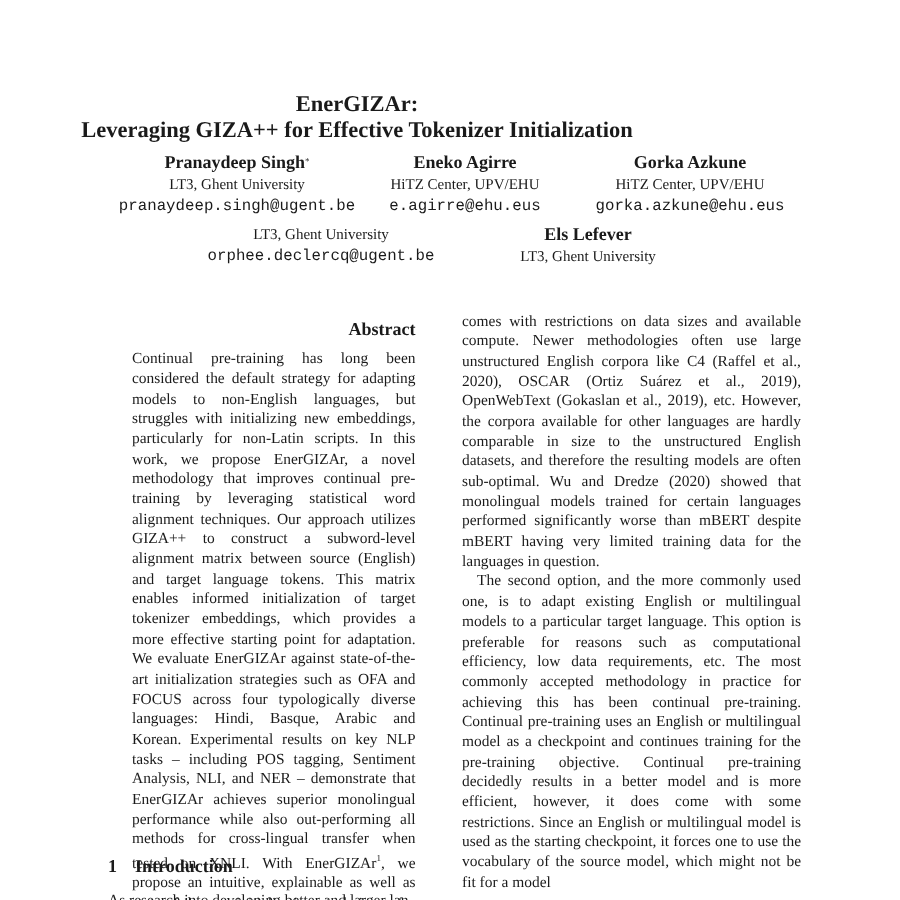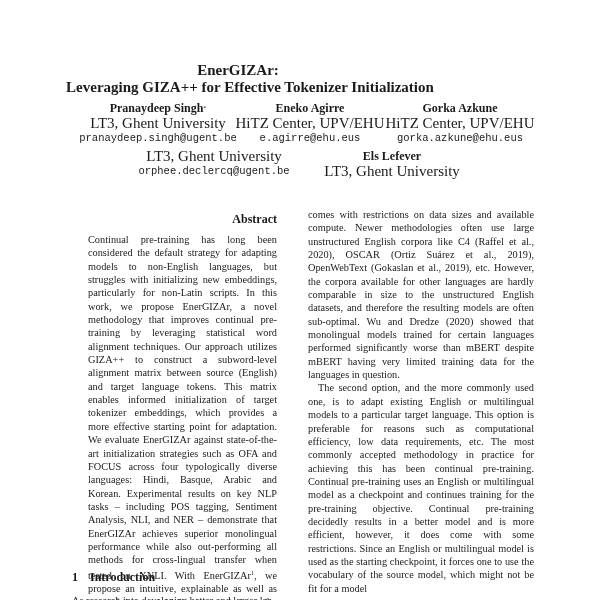--- a/index.html
+++ b/index.html
@@ -1,22 +1,22 @@
 <!DOCTYPE html>
 <html><head>
   <meta charset="utf-8">
   <style>
     html, body { margin: 0; padding: 0; background: #ffffff; }
     body { width: 600px; height: 600px; overflow: hidden; position: relative; color: #1a1a1a; font-family: "Liberation Serif", serif; }
     .title { position: absolute; left: 0; width: 476px; text-align: center; font-weight: bold; font-size: 15px; line-height: 18px; }
     .t1 { top: 61px; }
-    .t2 { top: 78px; padding-left: 12px; }
+    .t2 { top: 78px; }
     .author { position: absolute; text-align: center; width: 200px; }
     .author .name { font-weight: bold; font-size: 12px; line-height: 15px; }
-    .author .aff { font-size: 15px; line-height: 15px; }
+    .author .aff { font-size: 10px; line-height: 15px; }
     .author .email { font-family: "Liberation Mono", monospace; font-size: 10.5px; line-height: 15px; }
     .author sup { font-size: 6px; vertical-align: top; font-weight: normal; }
     .col { position: absolute; font-size: 10.3px; line-height: 13.35px; text-align: justify; }
     .col p { margin: 0; }
     .left { left: 88px; width: 189px; top: 233px; }
     .right { left: 308px; width: 226px; top: 208px; }
     .abs-head { position: absolute; left: 88px; width: 189px; top: 212px; text-align: right; font-weight: bold; font-size: 12px; }
     .sec-head { position: absolute; left: 72px; top: 570px; font-weight: bold; font-size: 12px; }
     .sec-head .num { display: inline-block; width: 18px; }
     .intro-start { position: absolute; left: 72px; width: 206px; top: 594px; font-size: 10.3px; line-height: 13px; }

